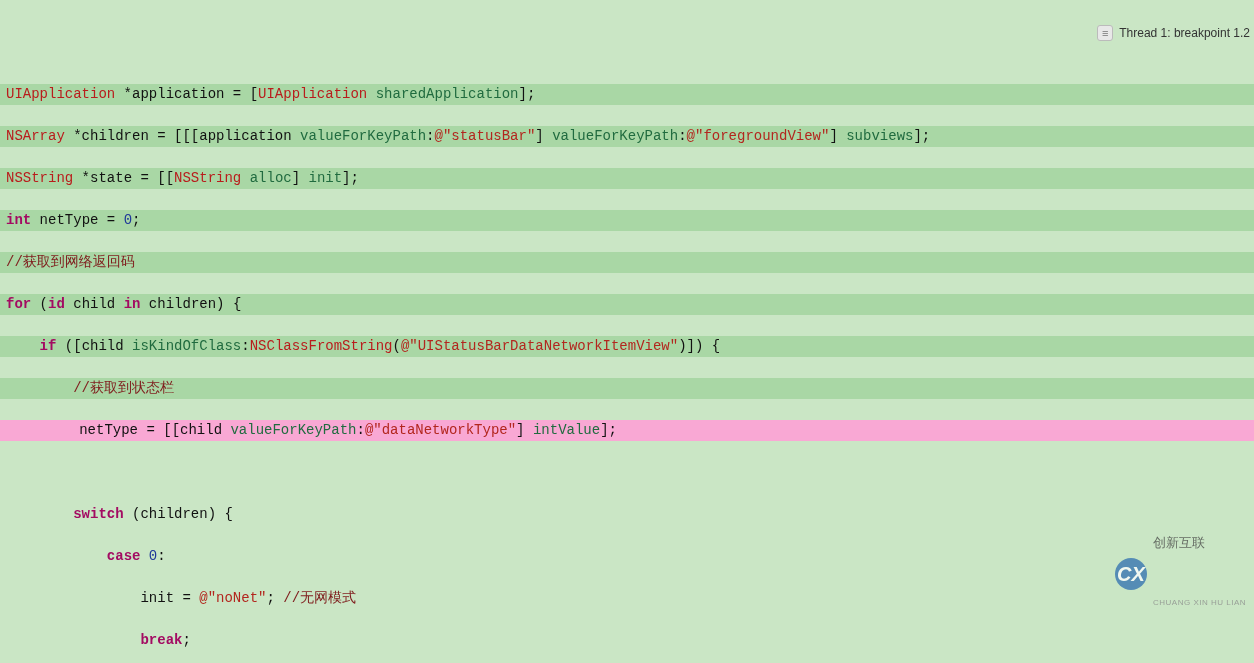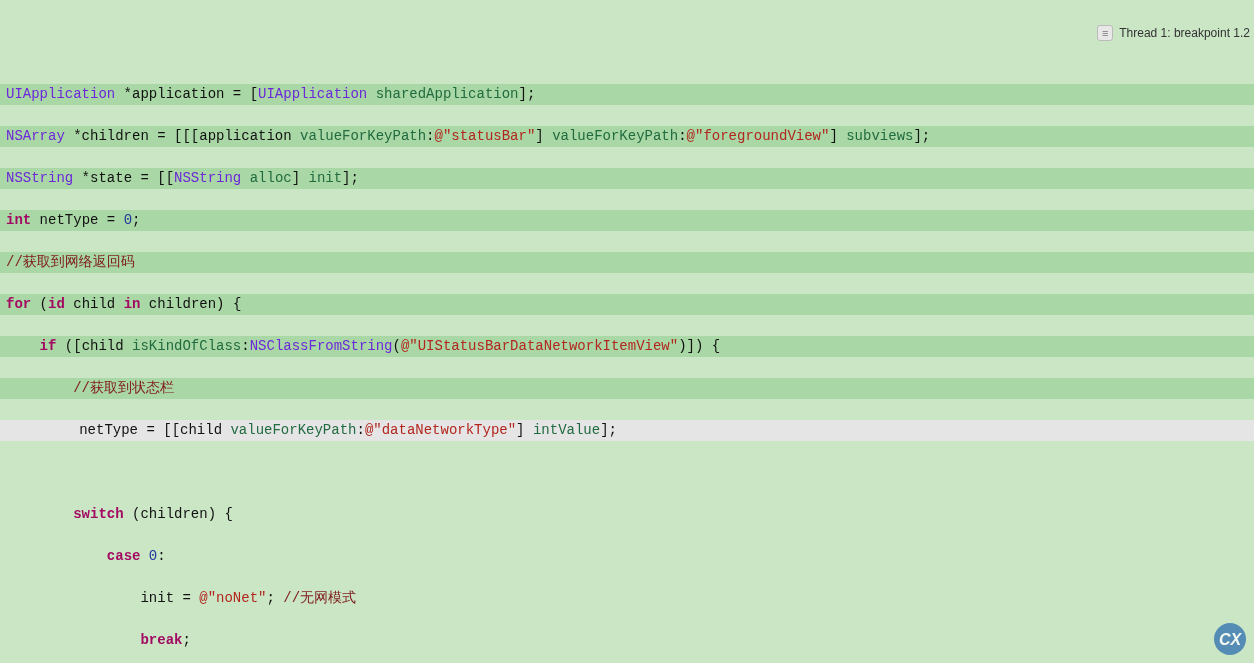--- a/index.html
+++ b/index.html
@@ -9,22 +9,22 @@
     line-height: 21px;
     background: #cae6c5;
     width: 1254px;
     height: 663px;
     overflow: hidden;
     position: relative;
     white-space: pre;
   }
   .line { height: 21px; padding-left: 6px; }
   .hl-line { background: #a9d7a5; }
-  .cur-line { background: #e5e5e5; padding-left: 12px; }
-  .t-type { color: #6d28d9; }
+  .cur-line { background: #f9a8d4; padding-left: 12px; }
+  .t-type { color: #b91c1c; }
   .t-ident { color: #206b3f; }
   .t-key { color: #a30b62; font-weight: bold; }
   .t-str { color: #b3261e; }
   .t-num { color: #1e3799; }
   .t-cmt { color: #7f1d1d; }
   .t-plain { color: #111; margin-top: 36px; }
   .bp-badge {
     position: absolute;
     top: 24px;
     right: 4px;
@@ -50,21 +50,21 @@
     display: flex; align-items: center; gap: 6px;
     opacity: 0.75;
     font-family: -apple-system, Helvetica, Arial, sans-serif;
   }
   .wm-logo {
     width: 32px; height: 32px;
     border-radius: 50%;
     background: #2e6fb0;
     color: #fff;
     display: flex; align-items: center; justify-content: center;
-    font-weight: bold; font-size: 16px;
+    font-weight: bold; font-size: 20px;
     font-style: italic;
   }
   .wm-text { font-size: 13px; color: #444; line-height: 1.1; }
   .wm-sub { font-size: 8px; color: #888; letter-spacing: 0.5px; }
 </style>
 </head>
 <body>
 
 
 
@@ -100,16 +100,20 @@
 
 
 
 <div class="bp-badge">
   <span class="bp-icon">≡</span>
   <span>Thread 1: breakpoint 1.2</span>
 </div>
 
 <div class="watermark">
   <div class="wm-logo">CX</div>
+  <div>
+    <div class="wm-text">创新互联</div>
+    <div class="wm-sub">CHUANG XIN HU LIAN</div>
+  </div>
 </div>
 
 
 
 
 </body></html>

